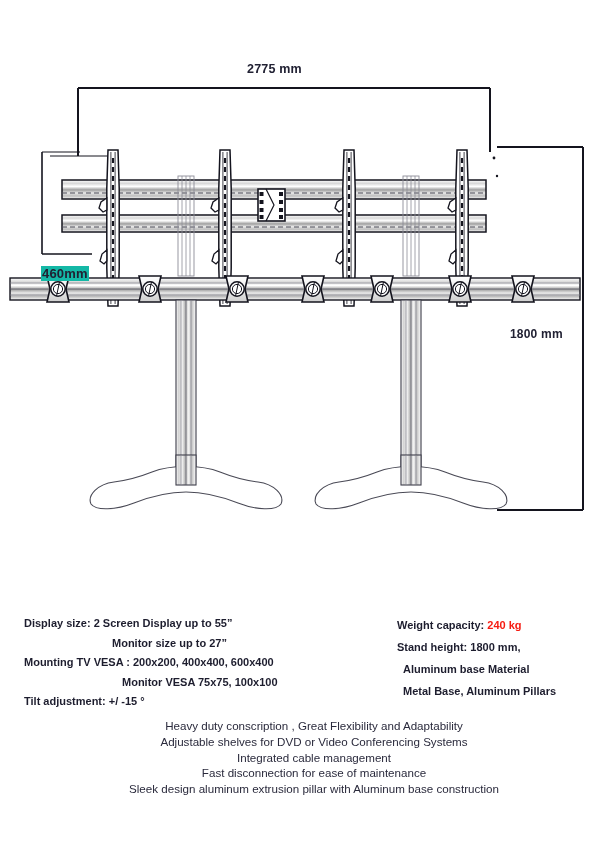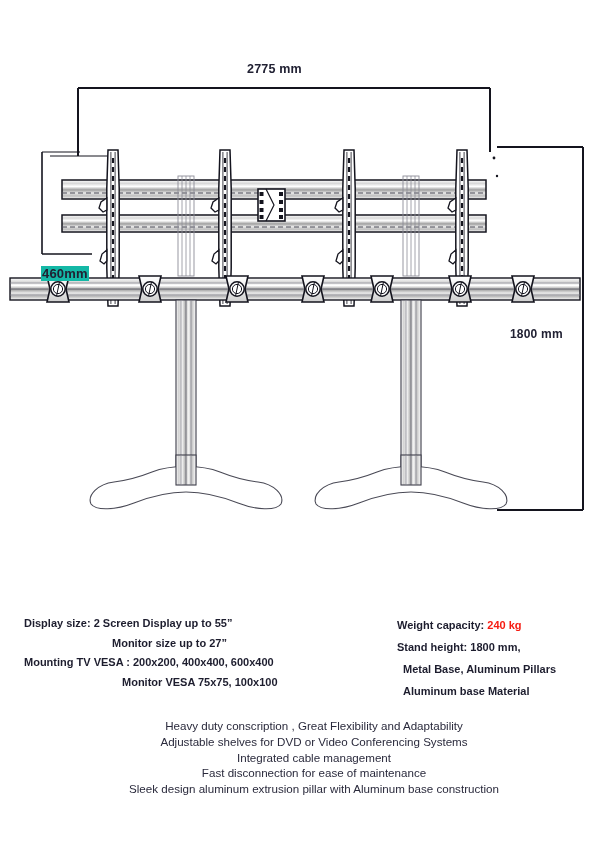--- a/index.html
+++ b/index.html
@@ -291,27 +291,28 @@
     <span class="dimtext" id="dim-width-label">2775 mm</span>
     <span class="dimtext" id="dim-depth-label">460mm</span>
     <span class="dimtext" id="dim-height-label">1800 mm</span>
   </div>
 
   <div class="spec-col" id="spec-left">
     <span class="l">Display size: 2 Screen Display up to 55”</span>
     <span class="l ind">Monitor size up to 27”</span>
     <span class="l">Mounting TV VESA : 200x200, 400x400, 600x400</span>
     <span class="l ind2">Monitor VESA   75x75, 100x100</span>
+    <span class="l">Tilt adjustment:  +/ -15 °</span>
   </div>
 
   <div class="spec-col" id="spec-right">
     <span class="l"><span>Weight capacity: </span><span class="red">240 kg</span></span>
     <span class="l">Stand height: 1800 mm,</span>
+    <span class="l pad">Aluminum base Material</span>
     <span class="l pad">Metal Base, Aluminum Pillars</span>
-    <span class="l pad">Aluminum base Material</span>
   </div>
 
   <div id="features">
     <span class="f">Heavy duty conscription , Great Flexibility and Adaptability</span>
     <span class="f">Adjustable shelves  for DVD or Video Conferencing Systems</span>
     <span class="f">Integrated cable management</span>
     <span class="f">Fast disconnection for ease of maintenance</span>
     <span class="f">Sleek design aluminum extrusion pillar  with Aluminum base construction</span>
   </div>
 

